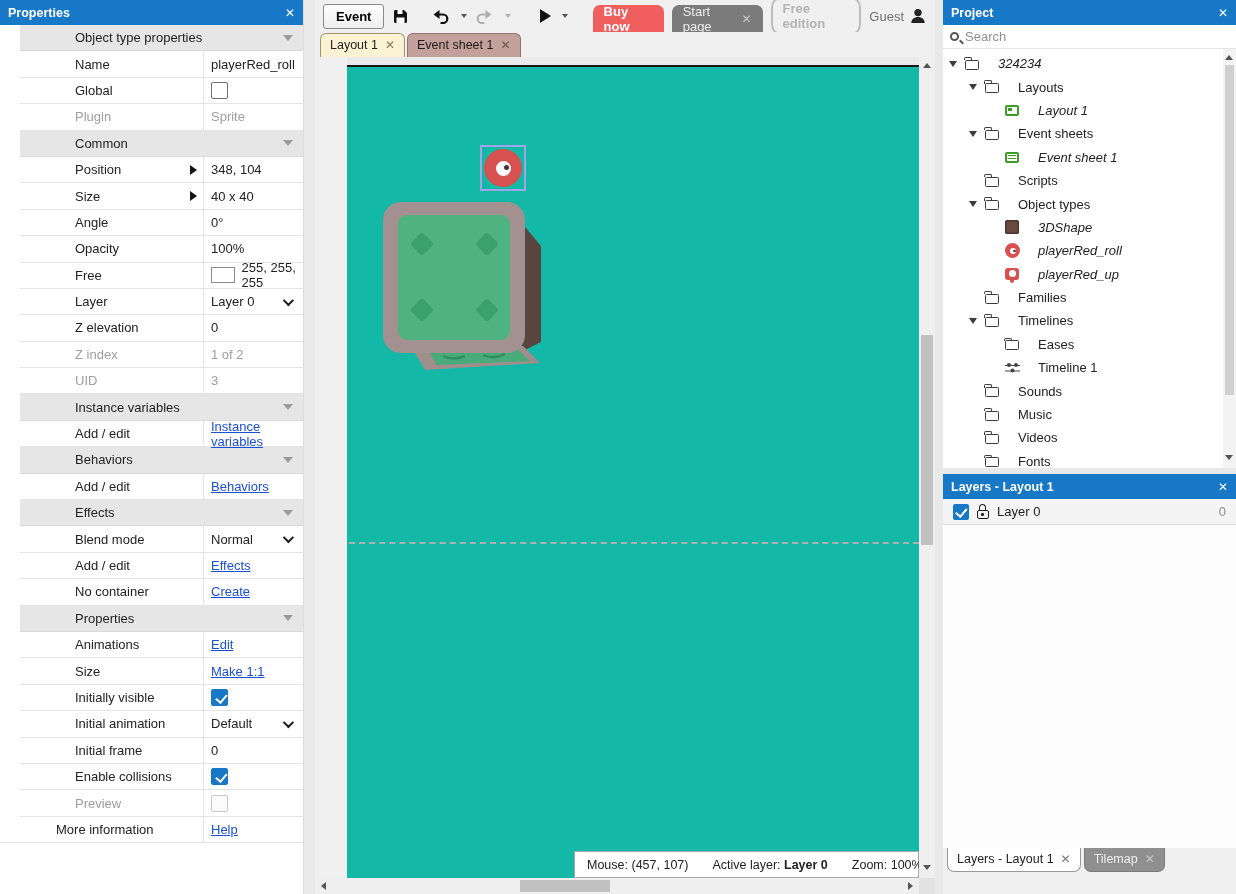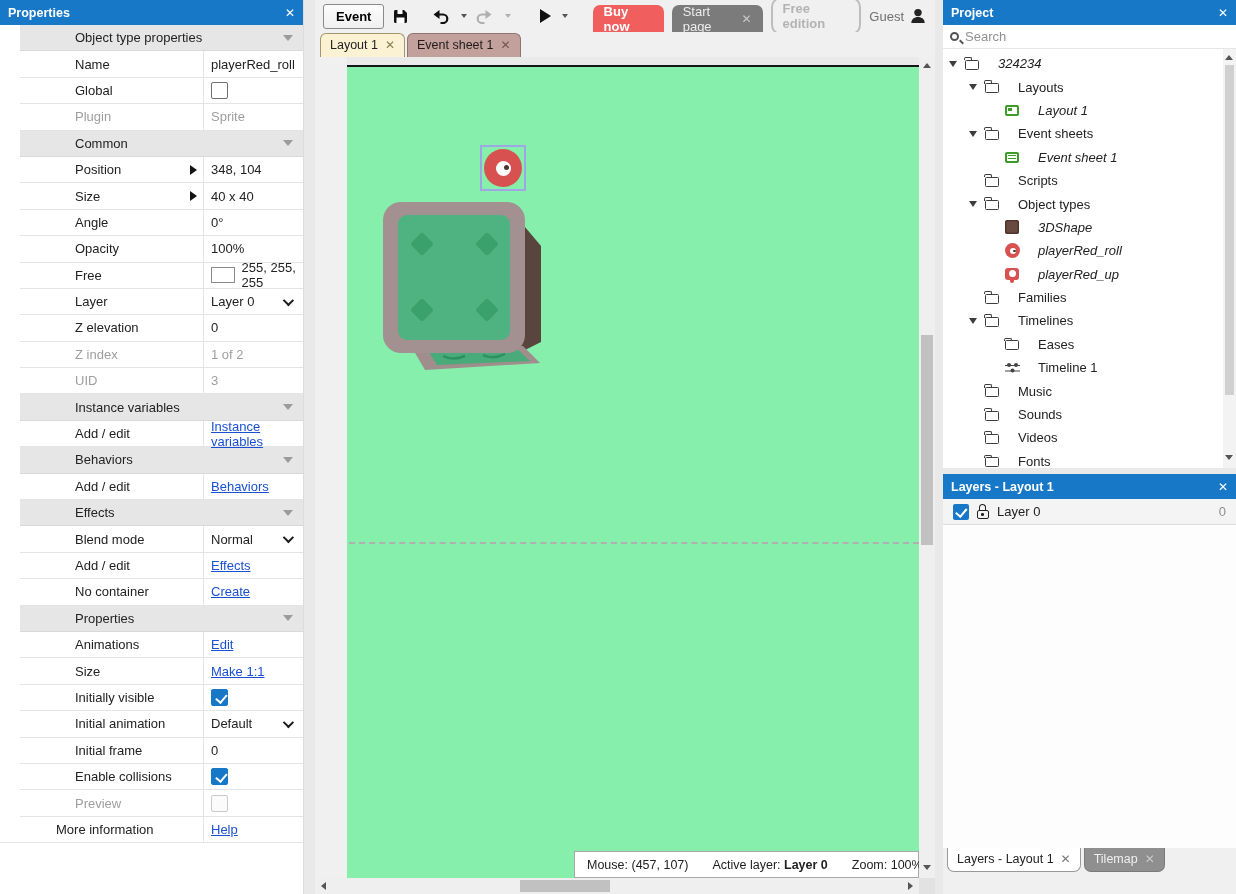--- a/index.html
+++ b/index.html
@@ -74,21 +74,21 @@
 
   .tabrow { height: 25px; flex: none; background: #f0f0f0; display: flex; align-items: flex-end;
     padding-left: 5px; gap: 2px; }
   .doc-tab { border-radius: 6px 6px 0 0; padding: 4px 9px 5px 9px; display: flex; align-items: center;
     gap: 7px; font-size: 12.5px; cursor: pointer; }
   .doc-tab.active { background: #fbf1d3; border: 1px solid #a5946a; border-bottom: none; }
   .doc-tab.active .close-x::before { color: #8a7a50; }
   .doc-tab.inactive { background: #c2a09b; border: 1px solid #93756f; border-bottom: none; color: #201a19; }
   .doc-tab.inactive .close-x::before { color: #6f564f; }
 
-  .canvas { flex: 1; position: relative; background: #86efac; overflow: hidden; margin-left: 32px; }
+  .canvas { flex: 1; position: relative; background: #14b8a6; overflow: hidden; margin-left: 32px; }
   .canvas-topstrip { position: absolute; left: 0; top: 0; right: 16px; height: 8px; background: #eaeaea; }
   .layout-topline { position: absolute; left: 0; top: 8px; right: 16px; height: 2px; background: #161616; }
   .viewport-dashline { position: absolute; left: 2px; right: 16px; top: 485px; height: 0;
     border-top: 2px dashed #b0b0b0; }
 
   .sel-box { position: absolute; left: 133px; top: 88px; width: 46px; height: 46px;
     border: 2px solid #a0a5e8; display: flex; align-items: center; justify-content: center; cursor: move; }
   .donut { width: 38px; height: 38px; border-radius: 50%; background: #d85151; position: relative; }
   .donut::before { content: ""; position: absolute; left: 11.5px; top: 11.5px; width: 15px; height: 15px;
     border-radius: 50%; background: #fff; }
@@ -843,30 +843,30 @@
           </span>
           <span class="tlabel">Timeline 1</span>
         </div>
 
         <div class="titem" data-depth="1" data-icon="folder">
           <span class="arrow"></span>
           <span class="ticon">
             <span class="i-folder"></span>
 
           </span>
+          <span class="tlabel">Sounds</span>
+        </div>
+
+        <div class="titem" data-depth="1" data-icon="folder">
+          <span class="arrow"></span>
+          <span class="ticon">
+            <span class="i-folder"></span>
+
+          </span>
           <span class="tlabel">Music</span>
-        </div>
-
-        <div class="titem" data-depth="1" data-icon="folder">
-          <span class="arrow"></span>
-          <span class="ticon">
-            <span class="i-folder"></span>
-
-          </span>
-          <span class="tlabel">Sounds</span>
         </div>
 
         <div class="titem" data-depth="1" data-icon="folder">
           <span class="arrow"></span>
           <span class="ticon">
             <span class="i-folder"></span>
 
           </span>
           <span class="tlabel">Videos</span>
         </div>

